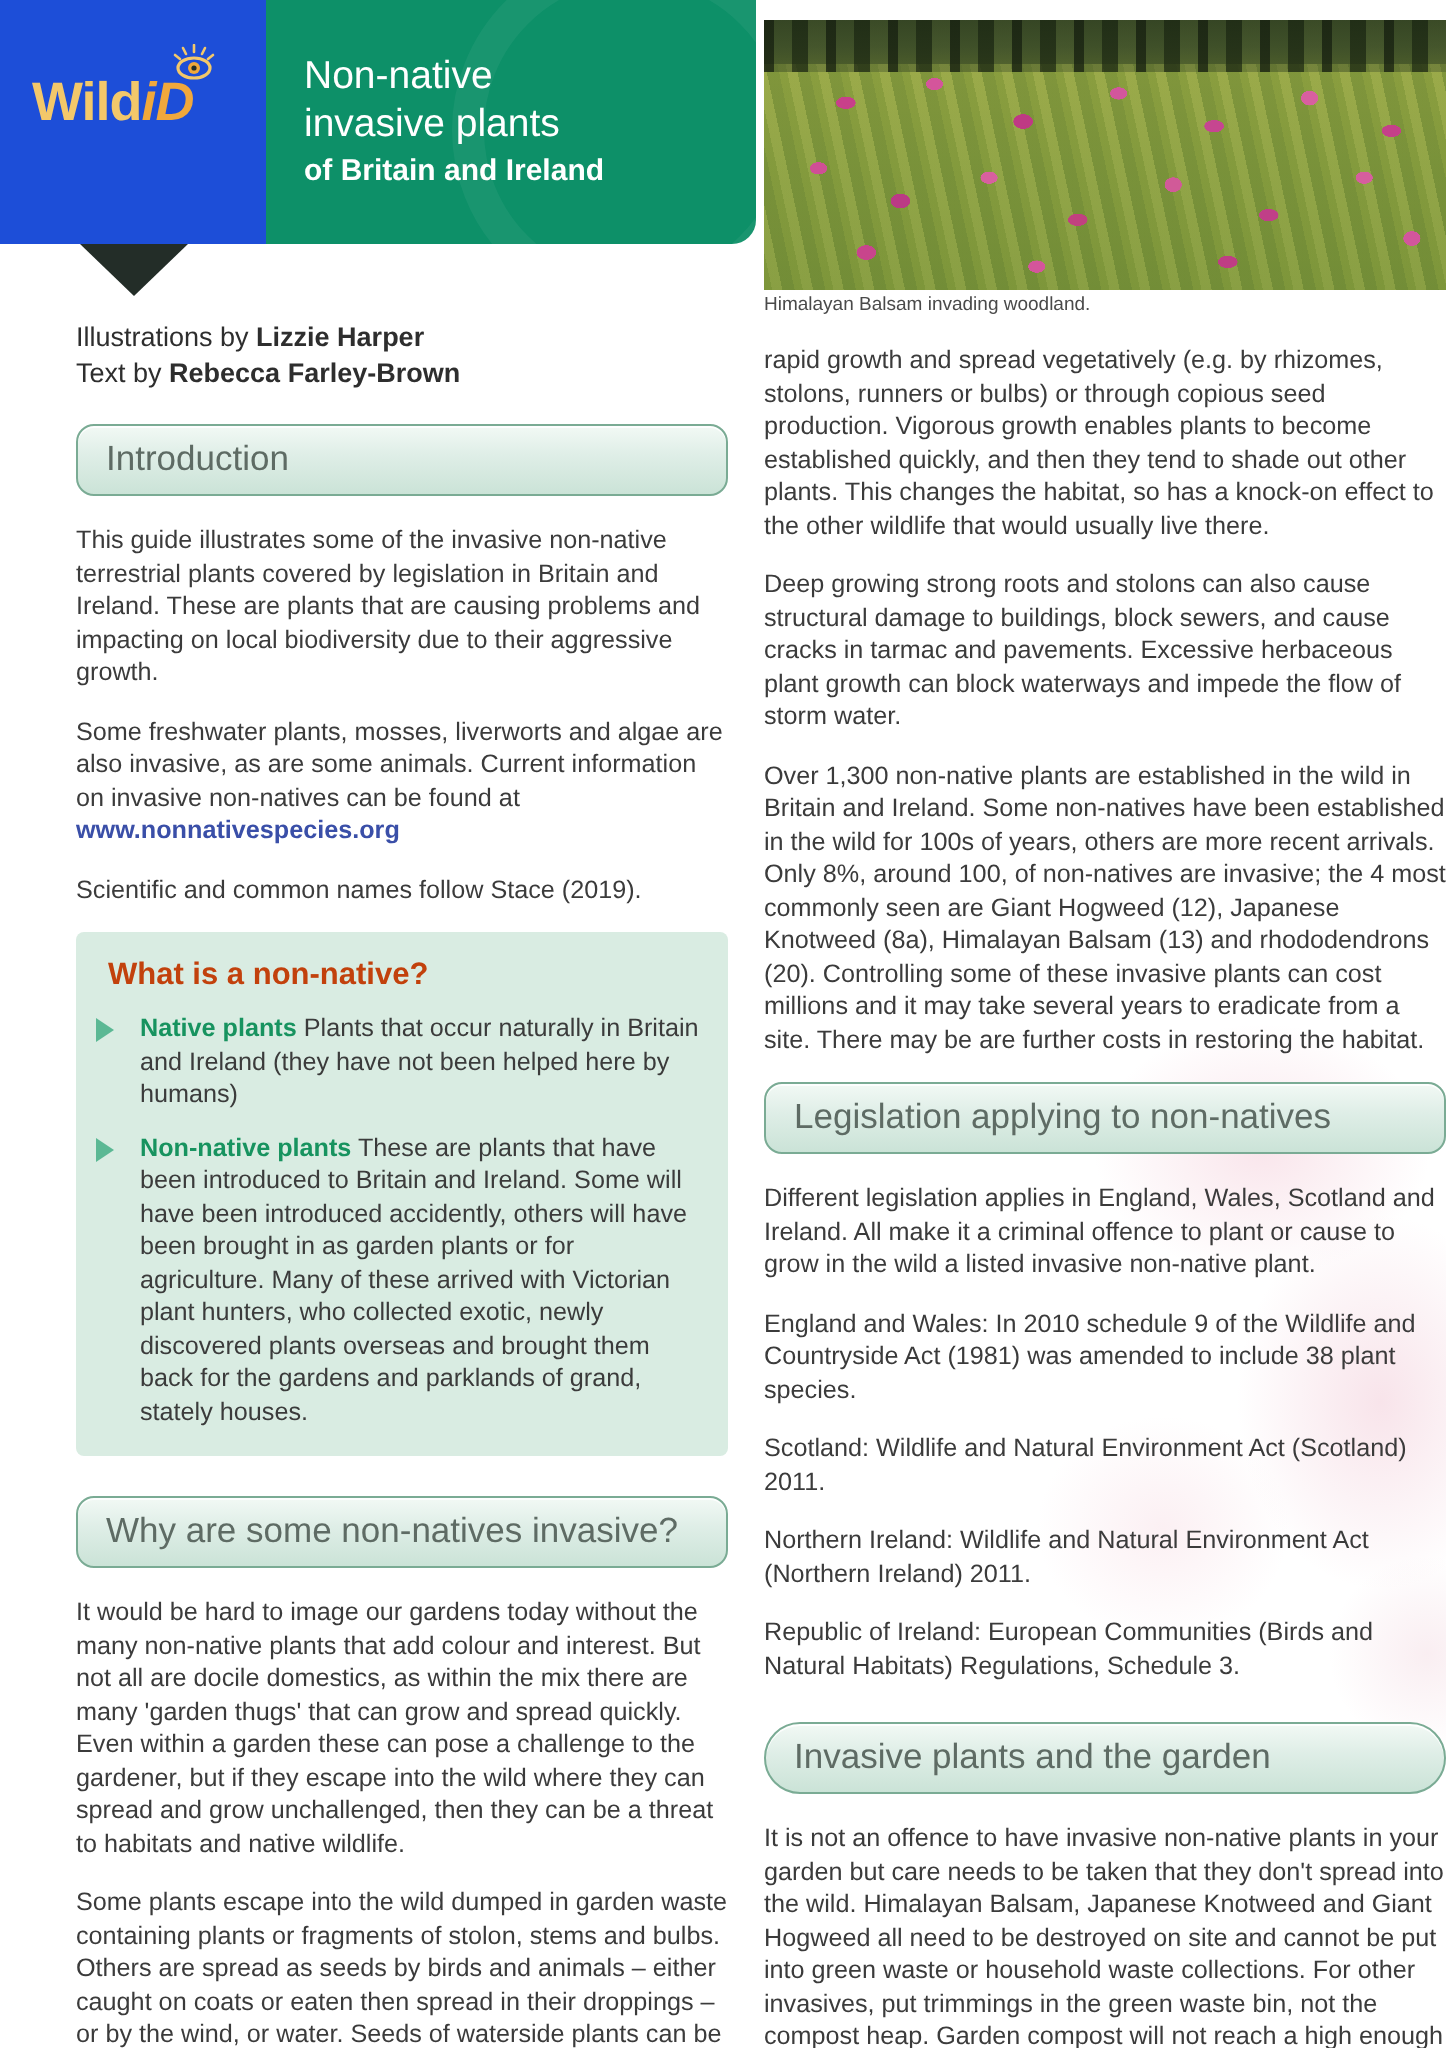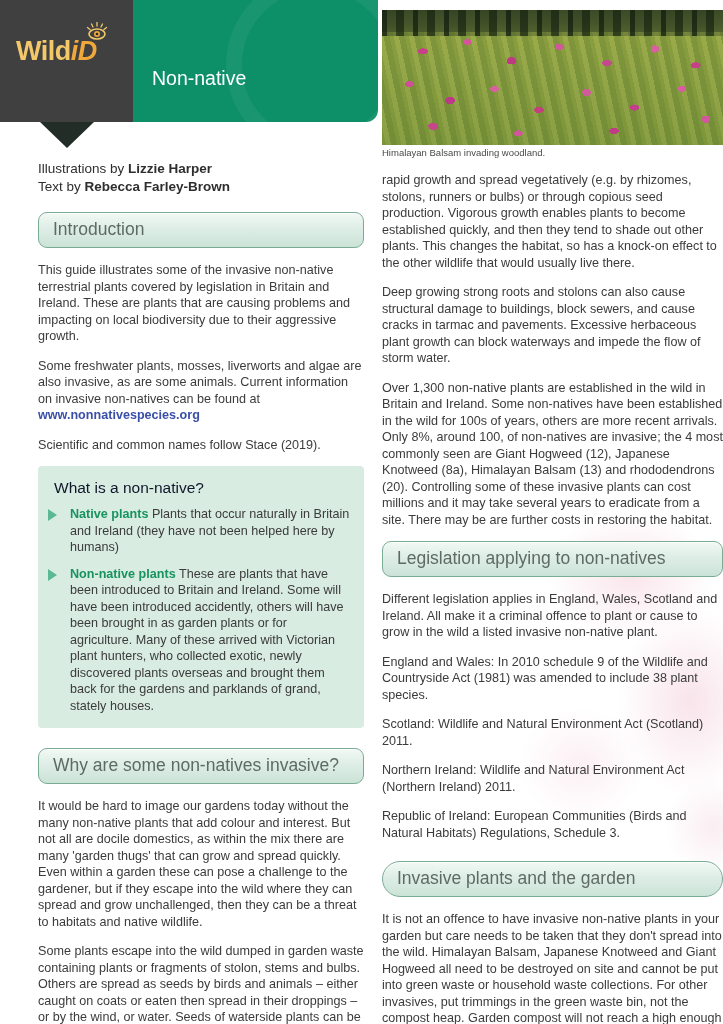--- a/index.html
+++ b/index.html
@@ -36,21 +36,21 @@
     left: 0; top: 0;
     width: 378px;
     height: 125px;
     z-index: 3;
   }
   .logo-block {
     position: absolute;
     left: 0; top: 0;
     width: 157px;
     height: 122px;
-    background: #404040;
+    background: #1d4ed8;
   }
   .logo-tail {
     position: absolute;
     left: 40px; top: 122px;
     width: 0; height: 0;
     border-left: 27px solid transparent;
     border-right: 27px solid transparent;
     border-top: 26px solid #232d28;
   }
   .logo-wordmark {
@@ -91,21 +91,20 @@
     border: 16px solid rgba(255,255,255,0.05);
   }
   .title-line1, .title-line2 {
     position: relative;
     color: #ffffff;
     font-size: 19.5px;
     line-height: 24px;
     padding-left: 19px;
     font-weight: 400;
     z-index: 2;
-    margin-top: 40px;
   }
   .title-line1 { padding-top: 26px; }
   .title-sub {
     position: relative;
     color: #ffffff;
     font-size: 15px;
     font-weight: bold;
     padding-left: 19px;
     padding-top: 3px;
     z-index: 2;
@@ -225,22 +224,22 @@
   
   .tintbox {
     position: relative;
     background: #d9ece2;
     border-radius: 4px;
     padding: 13px 14px 14px 16px;
     margin-bottom: 20px;
   }
   .tintbox h3 {
     font-size: 15.5px;
-    font-weight: normal;
-    color: #0f172a;
+    font-weight: bold;
+    color: #c2410c;
     margin-bottom: 9px;
   }
   .bullet-row {
     position: relative;
     margin-bottom: 10px;
     margin-left: 16px;
   }
   .bullet-row:last-child { margin-bottom: 0; }
   .bullet-tri {
     position: absolute;

